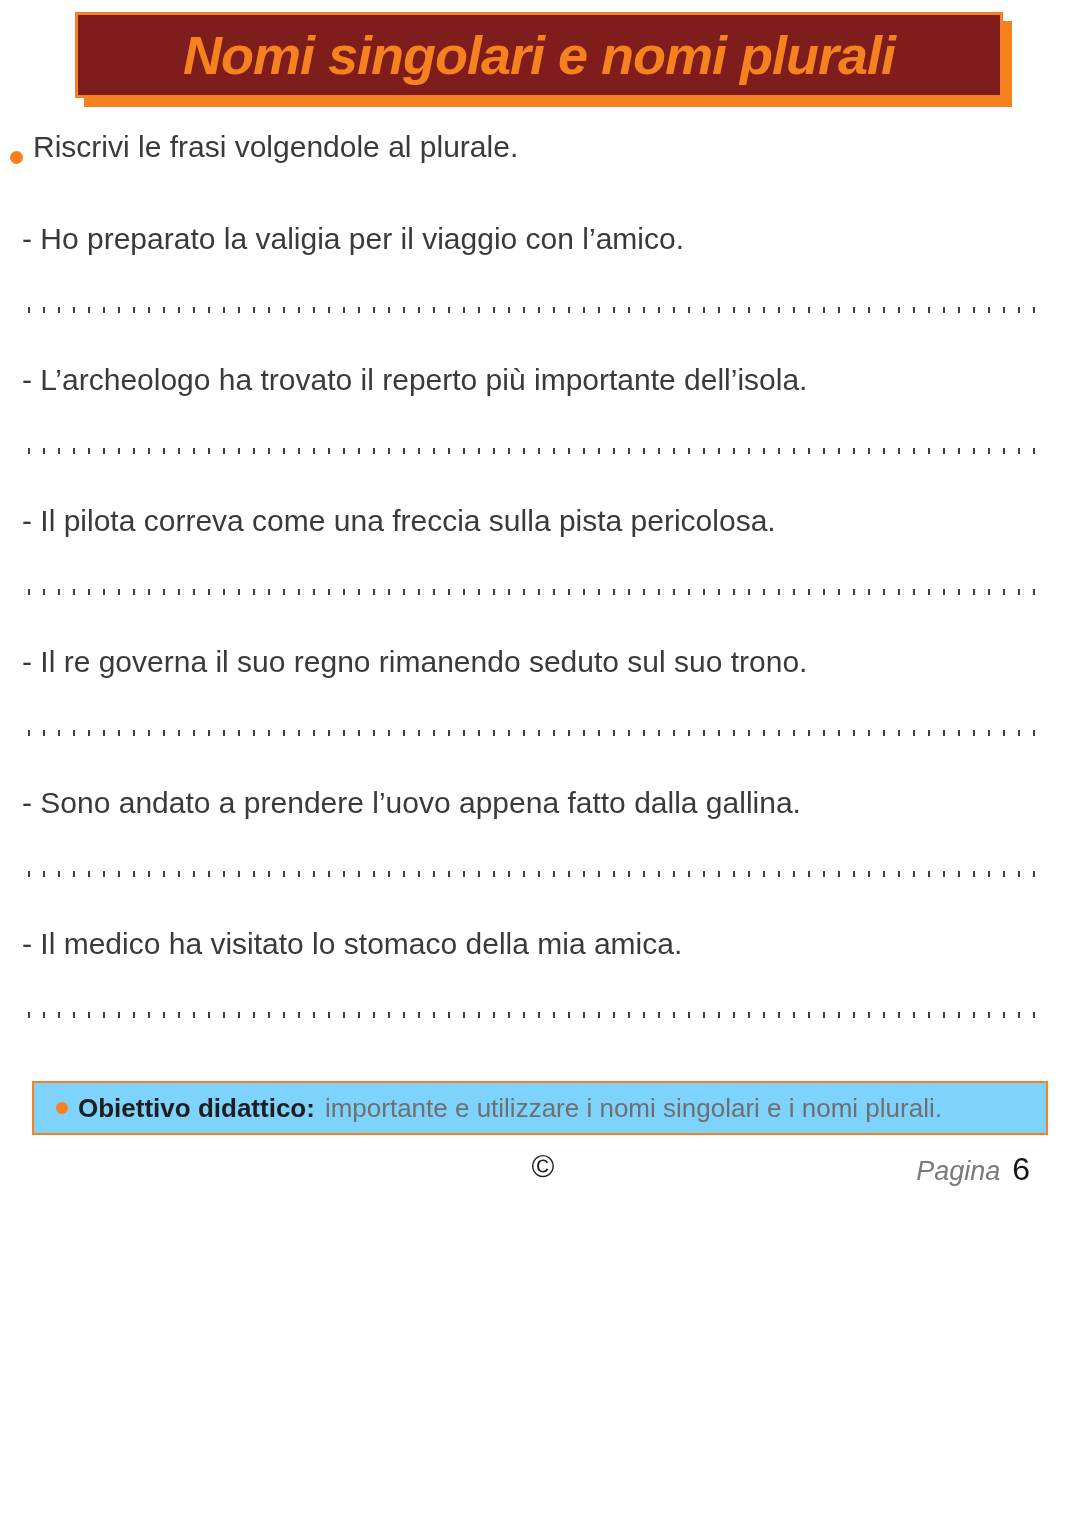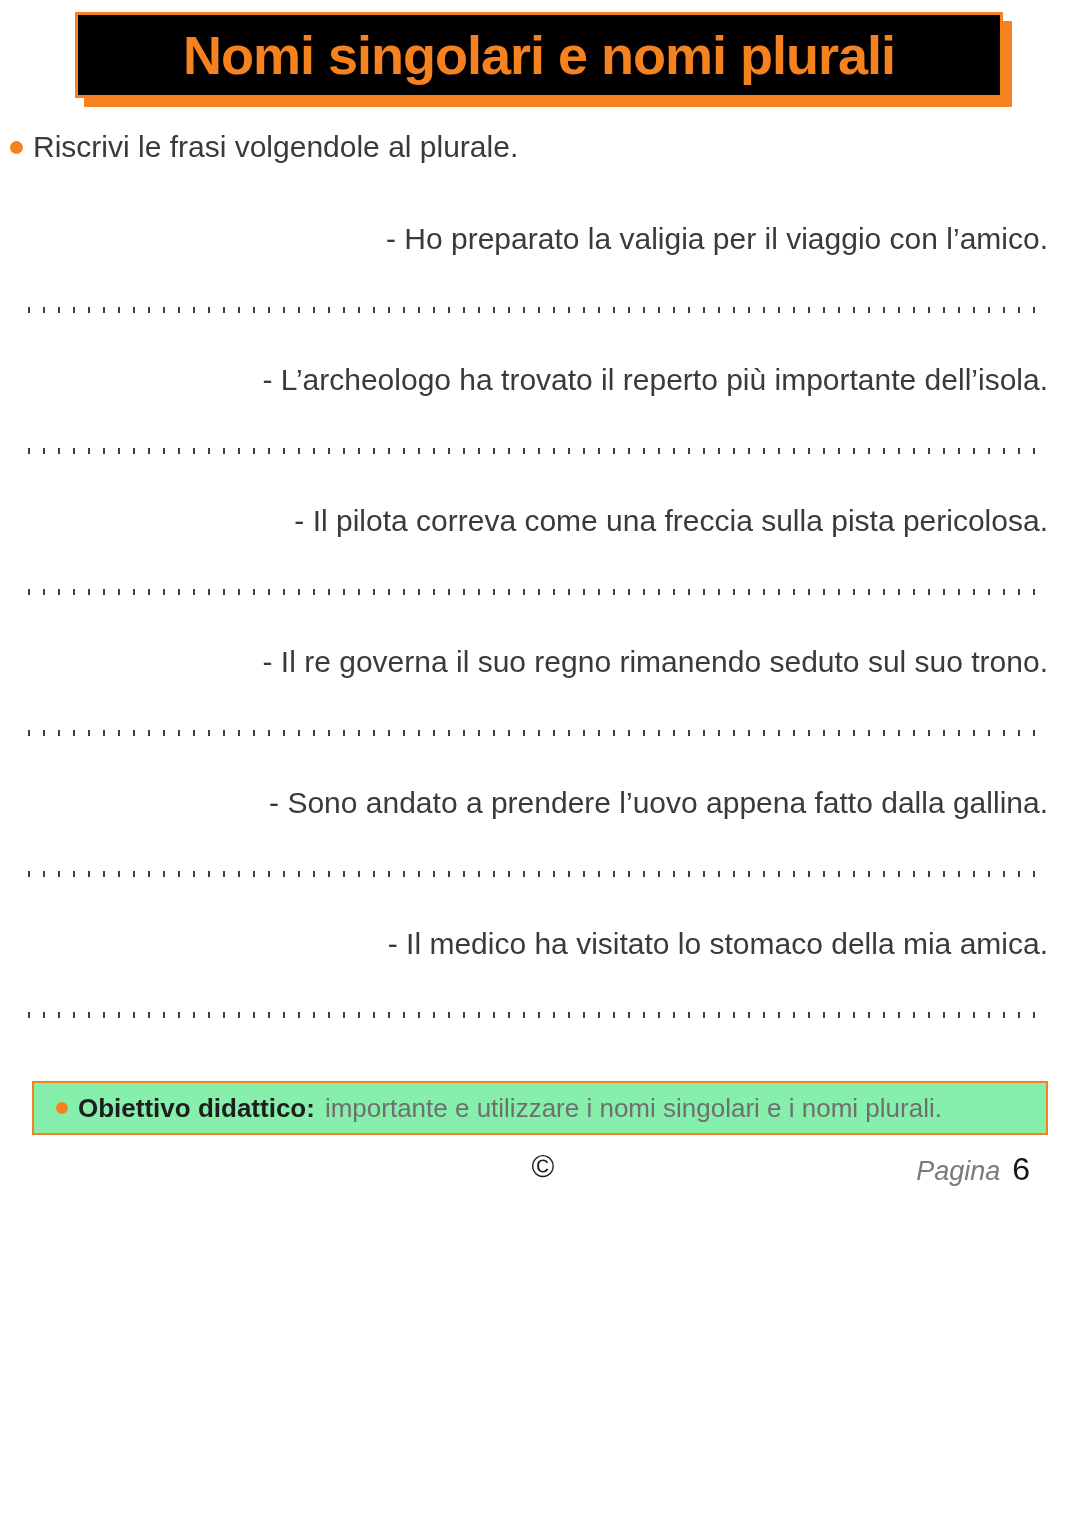--- a/index.html
+++ b/index.html
@@ -10,67 +10,68 @@
     width: 1086px;
     height: 1536px;
     background: #ffffff;
     overflow: hidden;
   }
   .title-box {
     margin: 12px 83px 0 75px;
     height: 86px;
     border: 3px solid var(--accent);
     box-shadow: 9px 9px 0 0 var(--accent);
-    background: #000000;
+    background: #7f1d1d;
     display: flex;
     align-items: center;
     justify-content: center;
+    font-style: italic;
   }
   .title {
     font-size: 54px;
     font-weight: bold;
     letter-spacing: -1px;
     color: var(--accent);
     white-space: nowrap;
   }
   .instruction {
     display: flex;
-    align-items: center;
+    align-items: flex-end;
     gap: 10px;
     margin: 32px 0 0 10px;
   }
   .bullet {
     width: 13px;
     height: 13px;
     border-radius: 50%;
     background: var(--accent);
     flex: none;
   }
   .instruction-text {
     font-size: 30px;
     color: var(--ink);
   }
   .exercise { margin-top: 57px; }
-  .sentence-block { margin: 0 38px 49px 22px; text-align: right; }
+  .sentence-block { margin: 0 38px 49px 22px; }
   .sentence-text {
     font-size: 30px;
     line-height: 36px;
     color: var(--ink);
     white-space: nowrap;
   }
   .answer-line {
     margin: 50px 0 0 6px;
     height: 6px;
     background-image: repeating-linear-gradient(to right, #3f3f3f 0 2px, transparent 2px 15px);
   }
   .objective-box {
     margin: 63px 38px 0 32px;
     height: 54px;
     border: 2px solid var(--accent);
-    background: #86efac;
+    background: #7dd3fc;
     display: flex;
     align-items: center;
     gap: 10px;
     padding-left: 22px;
   }
   .objective-box .bullet { width: 12px; height: 12px; }
   .objective-label {
     font-size: 26px;
     font-weight: bold;
     color: #1E1E1E;

